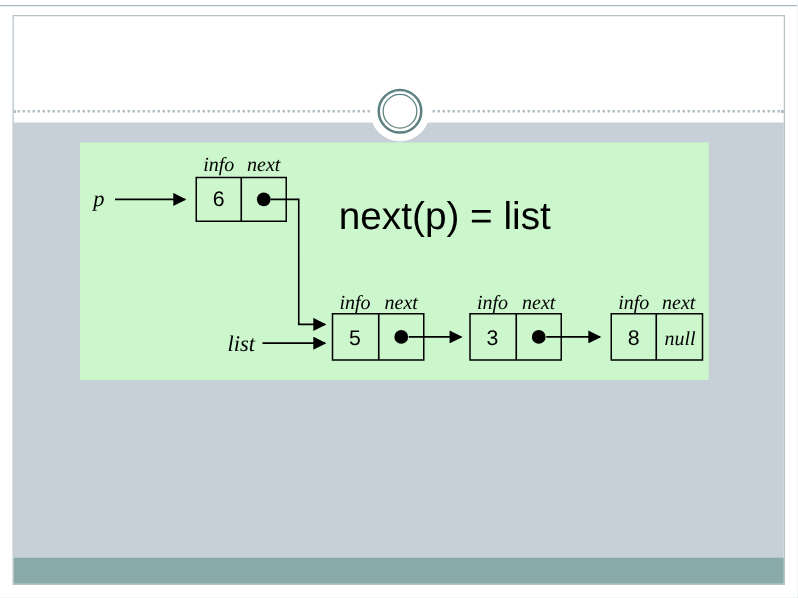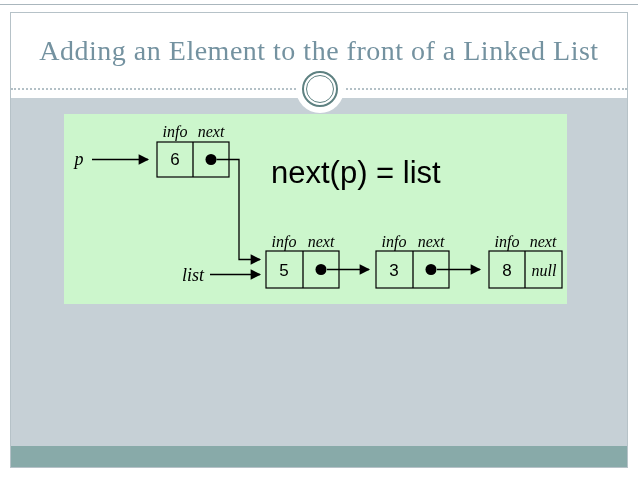--- a/index.html
+++ b/index.html
@@ -69,21 +69,20 @@
   .box{fill:none;stroke:#000000;stroke-width:1.2;}
   .wire{stroke:#000000;stroke-width:1.3;fill:none;}
 </style>
 </head>
 <body>
 
 <div class="stage">
   <div class="top-rule"></div>
 
   <div class="frame">
-    <h1 class="slide-title">Adding an Element to the front of a Linked List</h1>
 
     <div class="gray-area"></div>
     <div class="footer-band"></div>
     <div class="dotted-line"></div>
     <div class="ornament-bump"></div>
     <div class="ornament-ring">
       <div class="ornament-ring-inner"></div>
     </div>
 
     <div class="diagram-panel">

